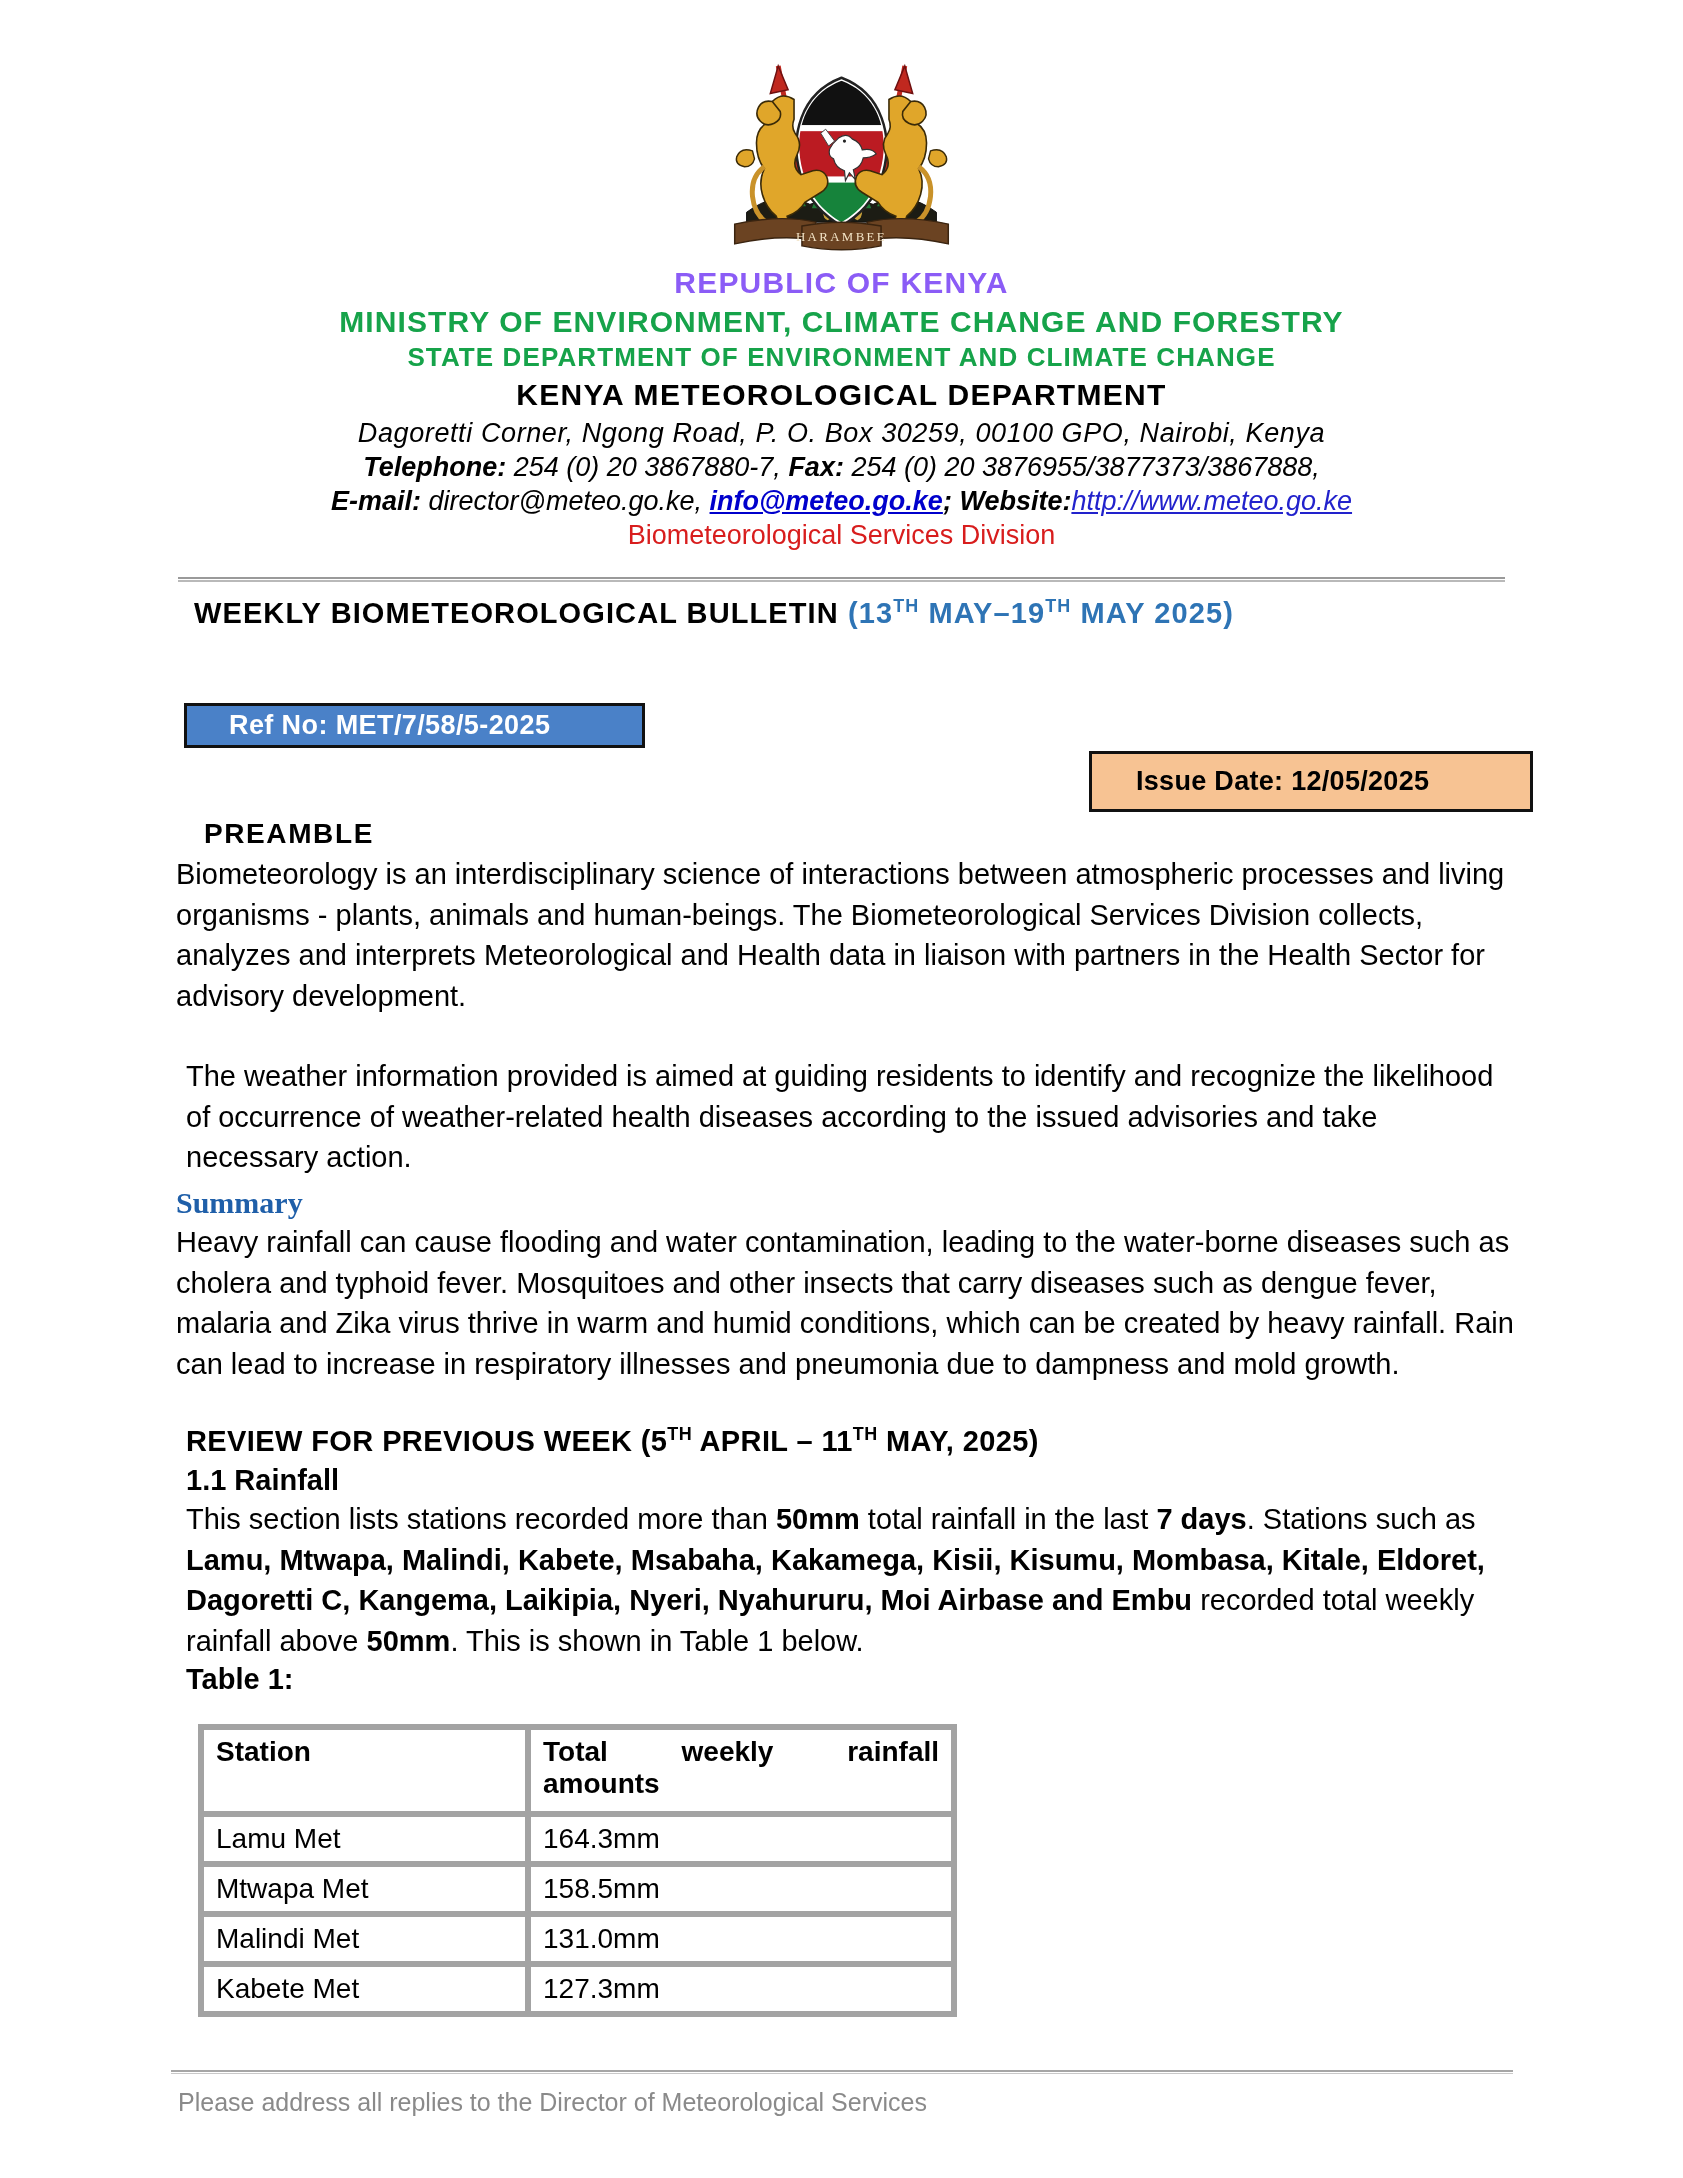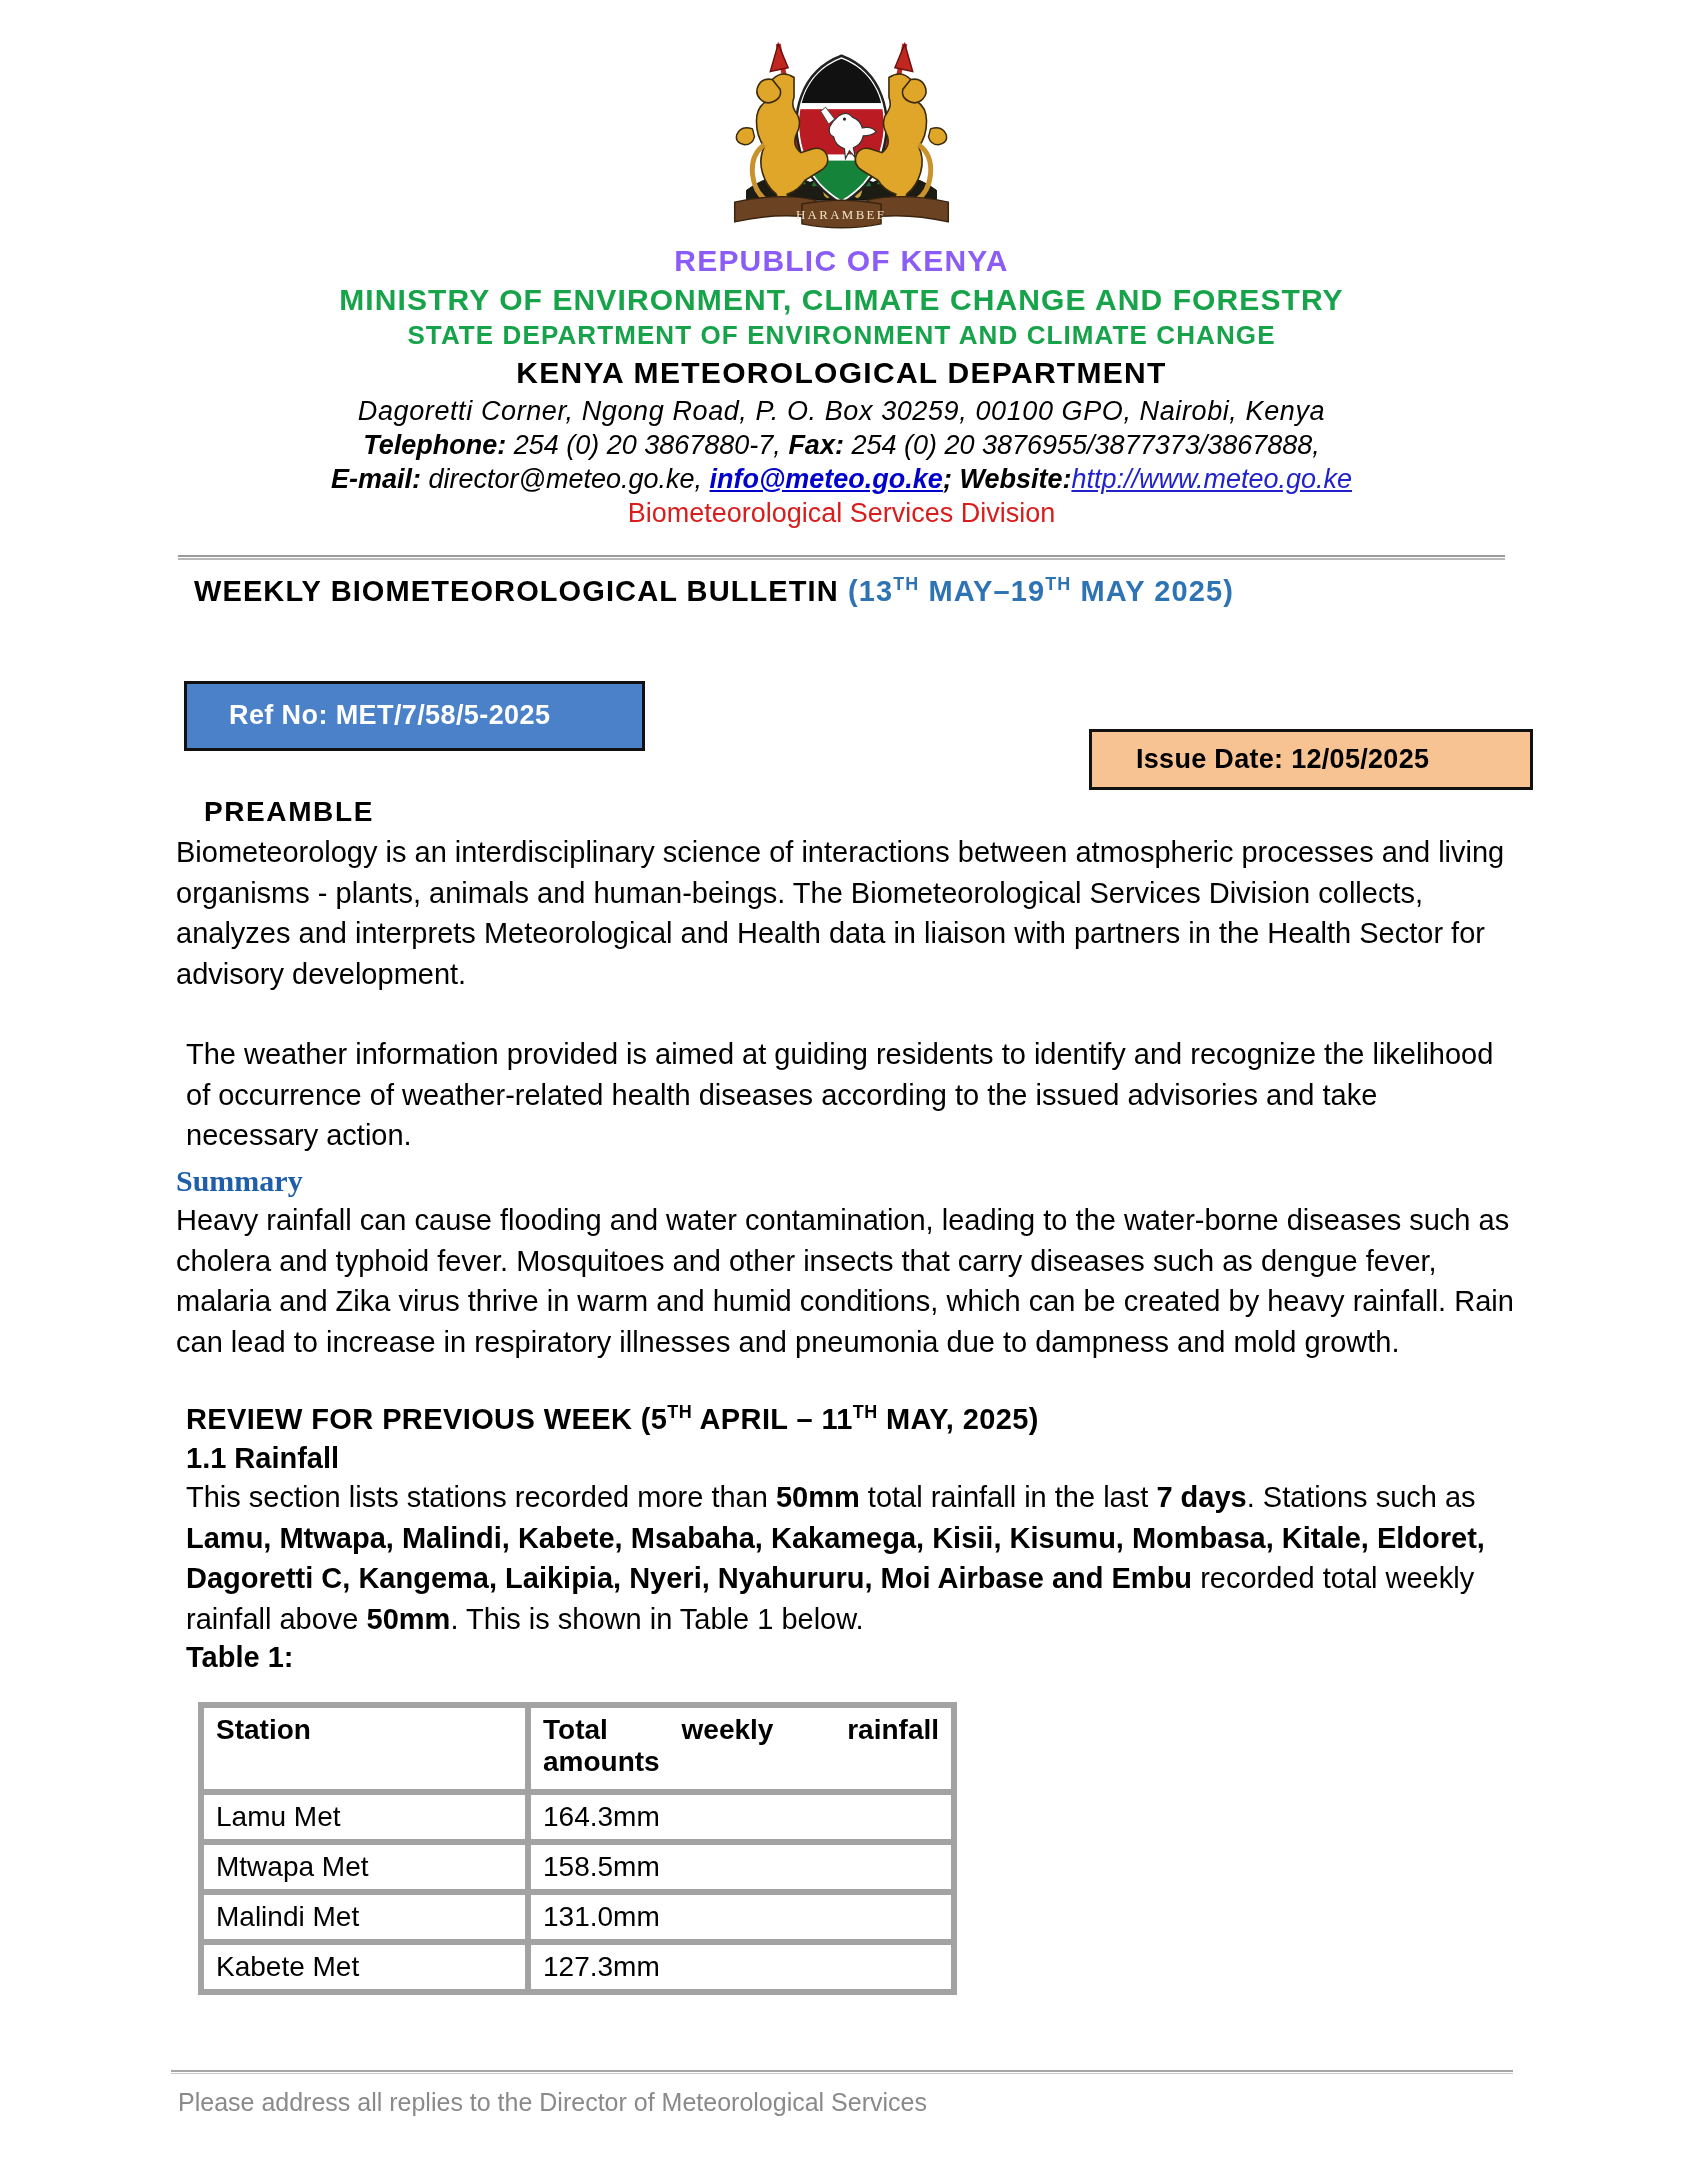--- a/index.html
+++ b/index.html
@@ -20,21 +20,21 @@
     width: 1683px;
     height: 2178px;
     padding: 0;
   }
 
   
   .crest-wrap {
     width: 100%;
     display: flex;
     justify-content: center;
-    padding-top: 16px;
+    padding-top: 38px;
   }
   .crest { display: block; }
 
   
   .hdr { text-align: center; line-height: 1.14; }
   .hdr .l1 {
     color: #8b5cf6;
     font-weight: bold;
     font-size: 30px;
     letter-spacing: 1.2px;
@@ -118,21 +118,21 @@
   .boxrow {
     position: relative;
     height: 95px;
     margin-top: 73px;
   }
   .ref-box {
     position: absolute;
     left: 184px;
     top: 0px;
     width: 461px;
-    height: 70px;
+    height: 45px;
     background: #4a81c8;
     border: 3px solid #111111;
     color: #ffffff;
     font-weight: bold;
     font-size: 27px;
     display: flex;
     align-items: center;
     padding-left: 42px;
     letter-spacing: 0.4px;
   }

